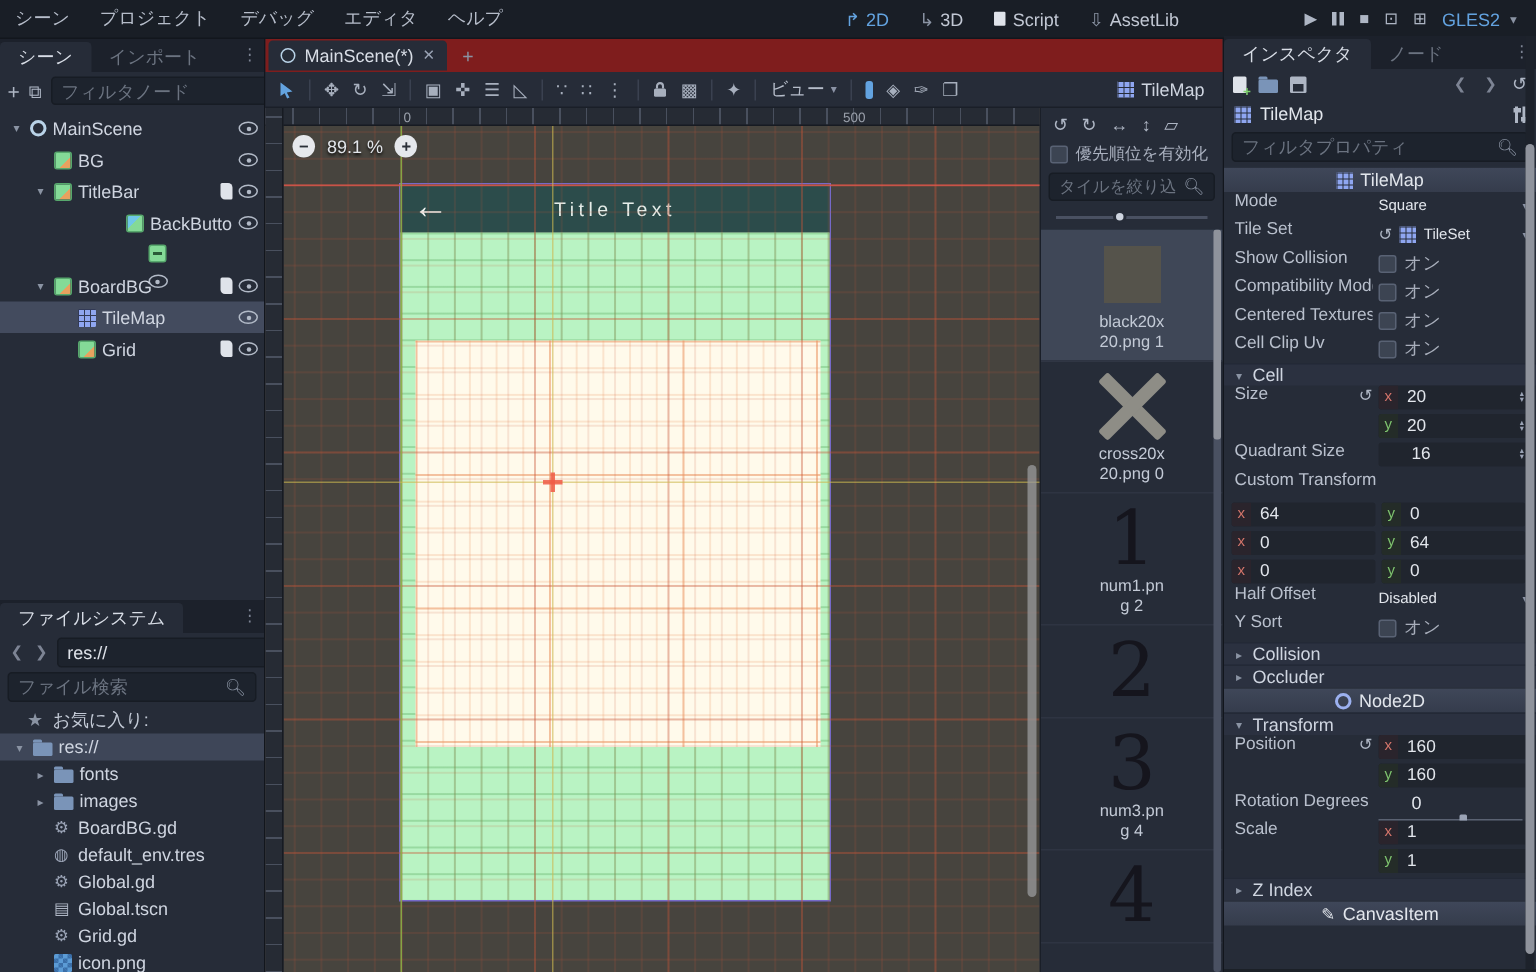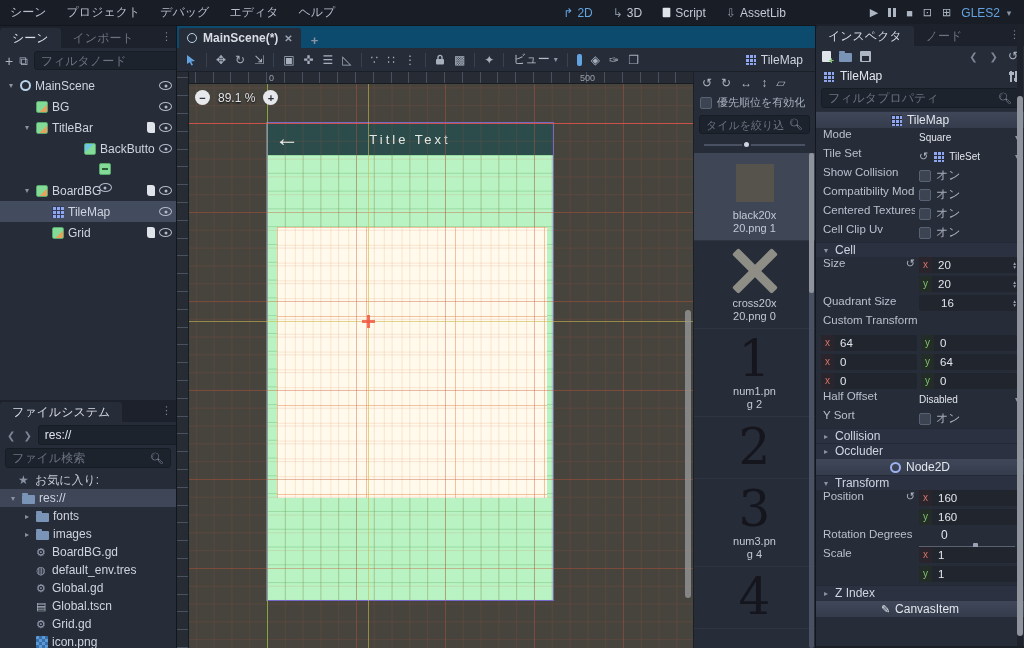--- a/index.html
+++ b/index.html
@@ -81,21 +81,21 @@
   .spliticon { width:14px; height:12px; display:flex; flex-direction:column; gap:2px; justify-content:center; }
   .spliticon i { display:block; height:4px; background:#cfd5e0; border-radius:1px; }
   .fs-search { padding:0 5px 3px; }
   .frow { height:18px; display:flex; align-items:center; gap:4px; padding-right:4px; }
   .frow.sel { background:#3e4658; }
   .frow .lbl { color:#cfd5e0; white-space:nowrap; overflow:hidden; }
 
   
   .center { position:absolute; left:176px; top:26px; width:640px; height:622px; background:#262c38;
     border-left:1px solid #12161d; border-right:1px solid #12161d; }
-  .scenetabs { height:22px; background:#0c4a6e; display:flex; align-items:flex-end; padding-left:2px;font-weight:bold; }
+  .scenetabs { height:22px; background:#7f1d1d; display:flex; align-items:center; padding-left:2px; }
   .scenetab { height:20px; background:#262c38; border-radius:3px 3px 0 0; display:flex; align-items:center;
     gap:6px; padding:0 8px; color:#d8dde6; }
   .scenetab .close { color:#9aa3b5; font-size:10px; }
   .newtab { color:#8a93a3; padding:0 10px; font-size:13px; }
   .edtoolbar { height:24px; display:flex; align-items:center; gap:9px; padding:0 8px; background:#262c38;
     border-bottom:1px solid #1a1f28; font-size:12px; }
   .edtoolbar .ti { color:#a7afbd; }
   .edtoolbar .sep { width:1px; height:14px; background:#3a4150; }
   .cursor-svg { width:12px; height:12px; display:block; }
   .viewmenu { display:flex; gap:4px; align-items:center; color:#b6bdca; }
@@ -472,21 +472,21 @@
         <span>TileMap</span>
       </span>
     </div>
 
     <div class="workarea">
 
       <div class="canvas">
         <div class="ruler-top"></div>
         <div class="ruler-left"></div>
         <span class="rlabel" style="left:92px;">0</span>
-        <span class="rlabel" style="left:385px;margin-left:18px;">500</span>
+        <span class="rlabel" style="left:385px;">500</span>
 
         <div class="viewport">
           <div class="vp-title">
             <span class="vp-back">←</span>
             <span class="vp-title-text">Title Text</span>
           </div>
           <div class="vp-green"></div>
           <div class="vp-board"></div>
         </div>
 

